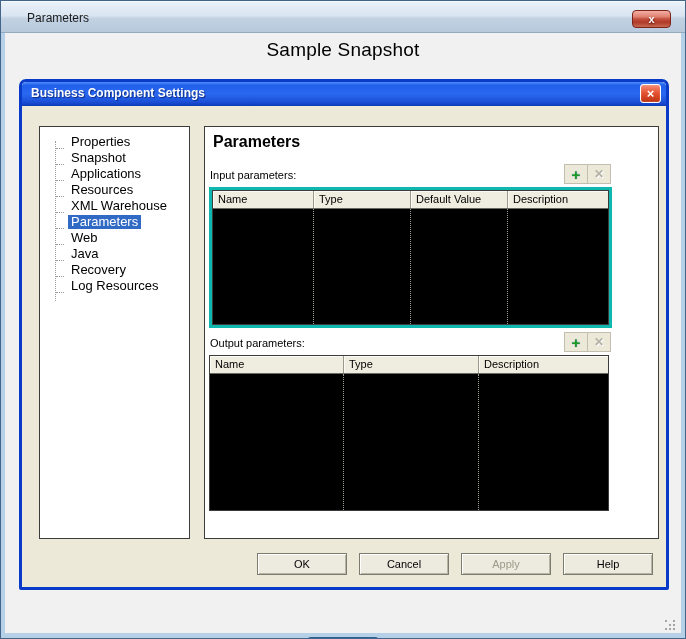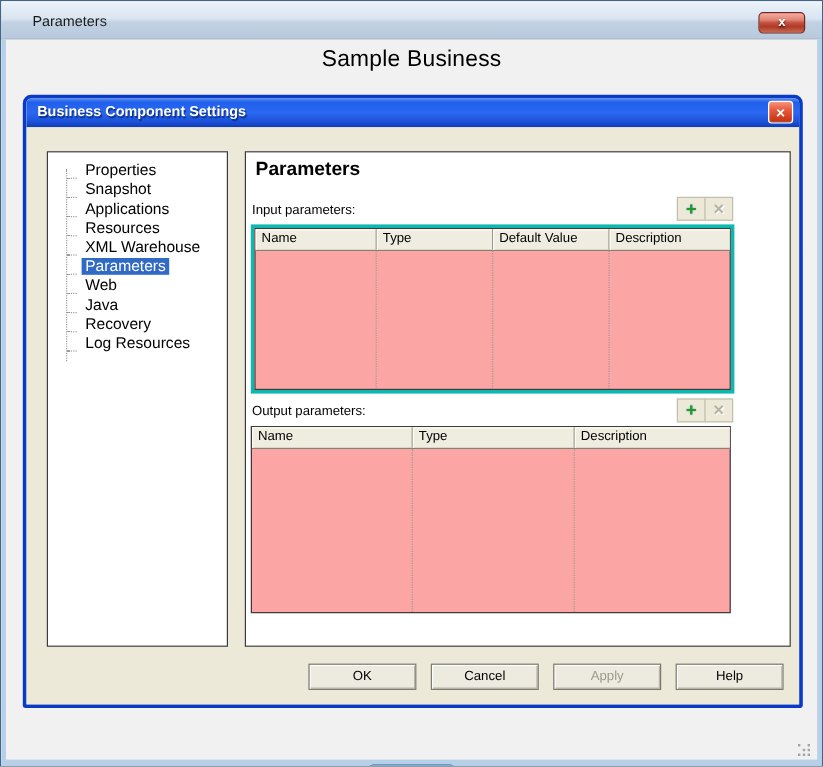--- a/index.html
+++ b/index.html
@@ -82,21 +82,21 @@
   .mini-toolbar { display:flex; }
   .tb-btn {
     width:24px; height:20px; background:#ECE9D8; border:1px solid #C2BFB0;
     display:flex; align-items:center; justify-content:center; cursor:pointer; padding:0;
   }
   .tb-btn + .tb-btn { margin-left:-1px; }
   .add-glyph { color:#1C9E1C; font-size:15px; font-weight:bold; line-height:1; text-shadow:0 0 1px #2E55C8; }
   .del-glyph { color:#B4B2A6; font-size:12px; font-weight:bold; line-height:1; text-shadow:1px 1px 0 #FFFFFF; }
 
   .teal-wrap { position:absolute; left:4px; top:60px; width:403px; height:141px; border:3px solid #0FB8AE; background:#0FB8AE; }
-  .param-table { width:100%; height:100%; border:1px solid #3C3C3C; background:#fca5a5; display:flex; flex-direction:column; }
+  .param-table { width:100%; height:100%; border:1px solid #3C3C3C; background:#000000; display:flex; flex-direction:column; }
   .table-output-pos { position:absolute; left:4px; top:228px; width:400px; height:156px; }
   .thead { display:flex; height:18px; flex:none; border-bottom:1px solid #6A6A60; background:#EFEDE0; }
   .th {
     font-size:11px; color:#000; padding:2px 0 0 5px; background:#EFEDE0;
     border-right:1px solid #9B998B; box-shadow:inset 1px 1px 0 #FBFAF4; overflow:hidden; white-space:nowrap;
   }
   .th:last-child { border-right:none; }
   .tbody { display:flex; flex:1; }
   .tcol { border-right:1px dotted #9E9C90; }
   .tcol:last-child { border-right:none; }
@@ -139,21 +139,21 @@
 
   <div class="outer-titlebar">
     <span class="outer-title">Parameters</span>
     <div class="vista-close">
       <span>x</span>
     </div>
   </div>
 
   <div class="window-frame"></div>
 
-  <div class="sample-heading">Sample Business</div>
+  <div class="sample-heading">Sample Snapshot</div>
 
   <div class="xp-dialog">
     <div class="xp-titlebar">
       <span class="xp-title">Business Component Settings</span>
       <div class="xp-close">
         <span>×</span>
       </div>
     </div>
 
     <div class="xp-content">

